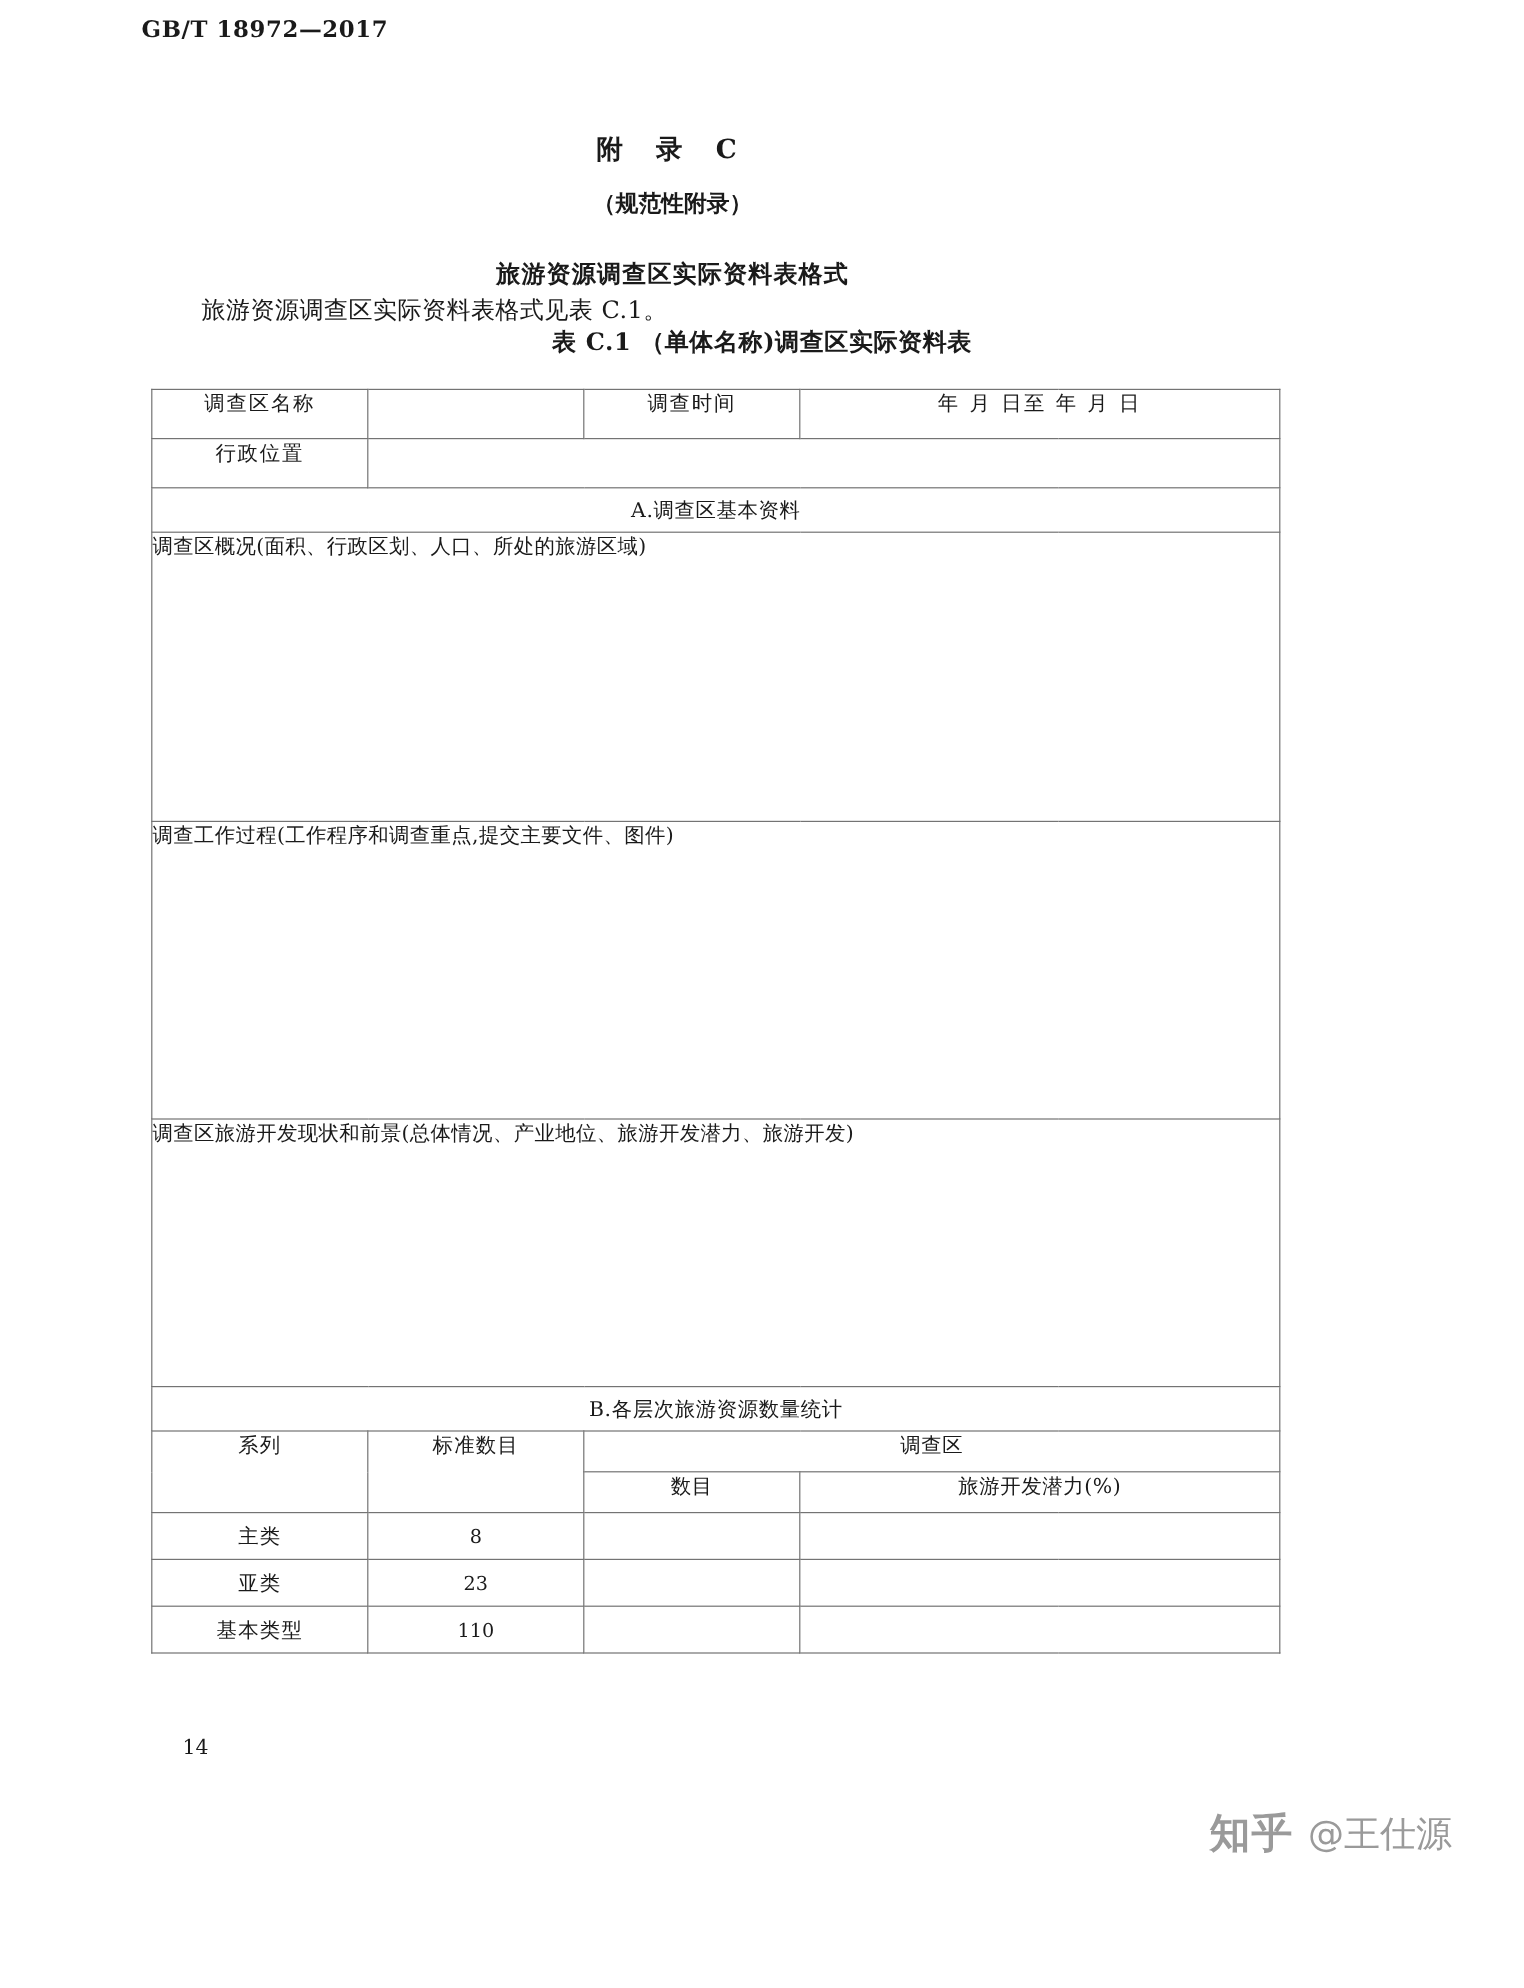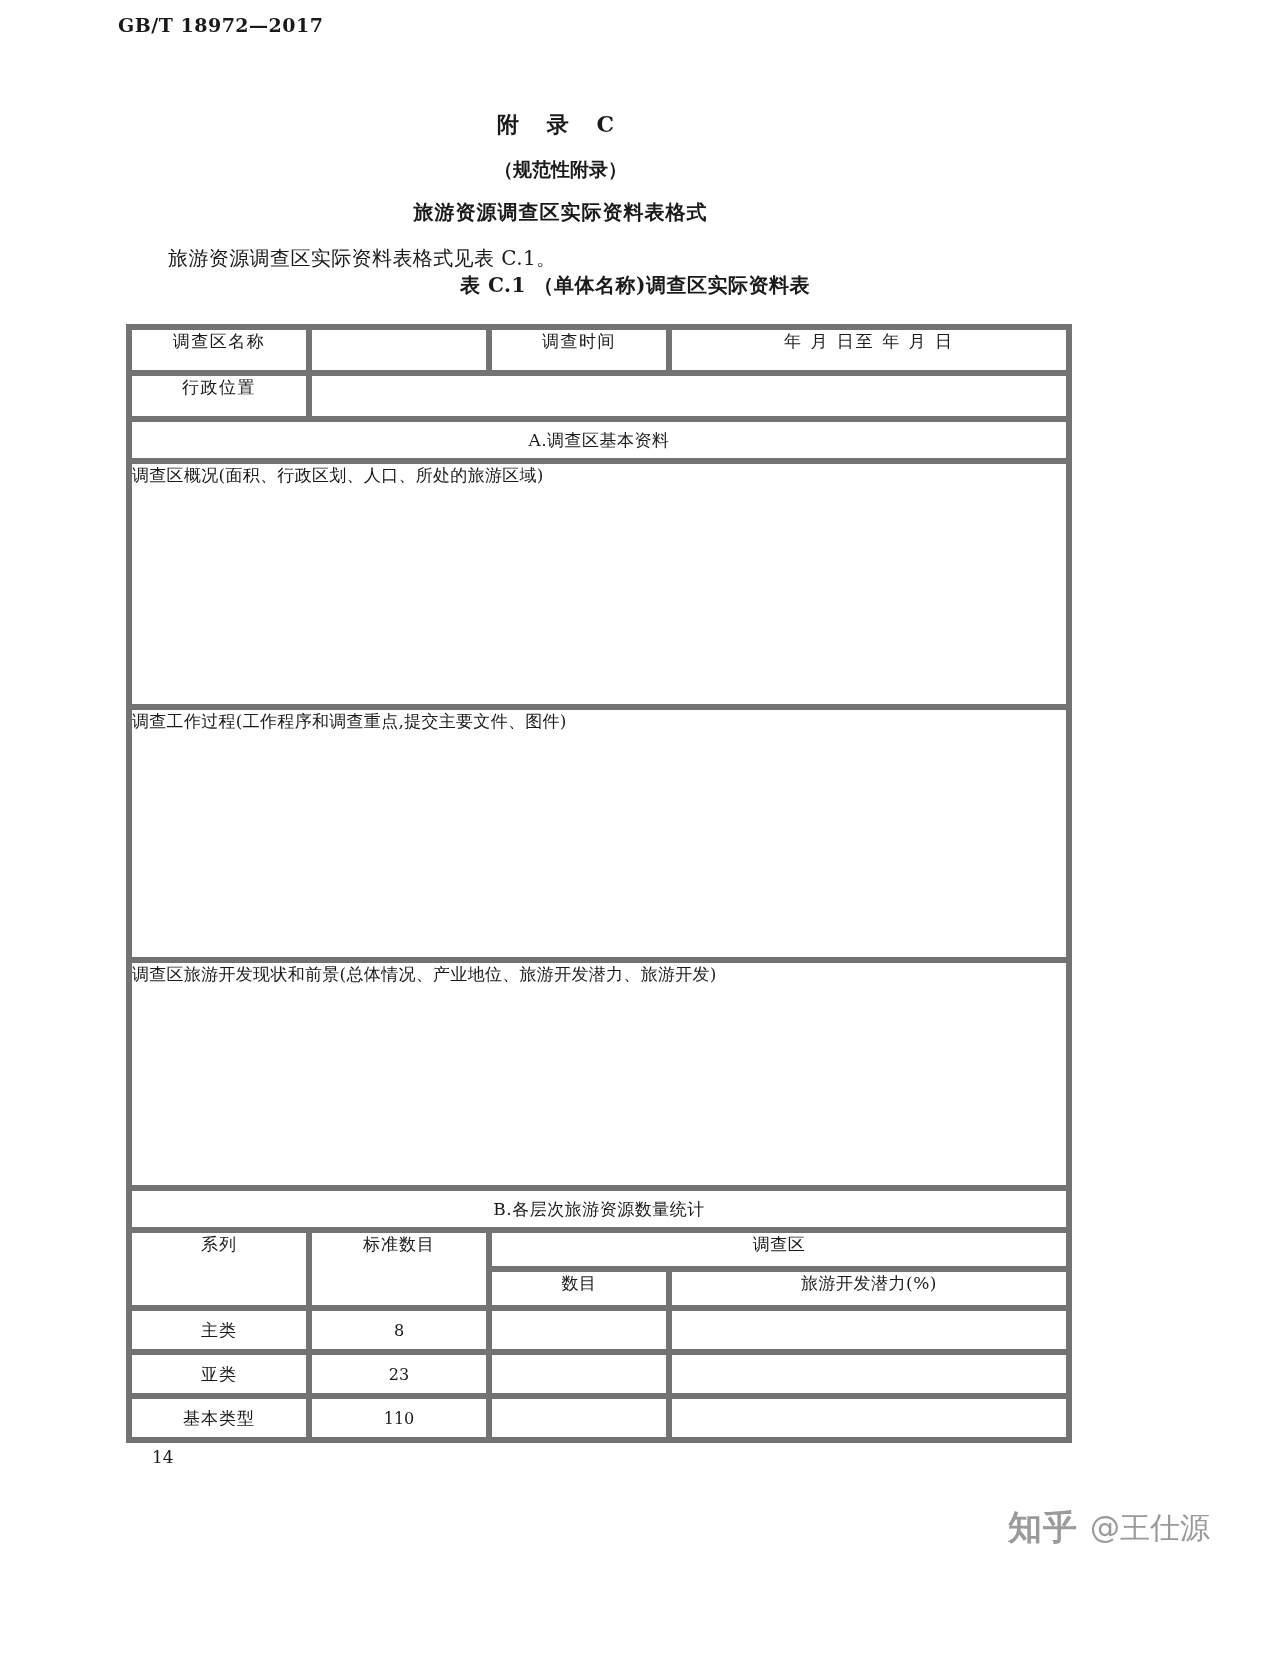--- a/index.html
+++ b/index.html
@@ -37,21 +37,21 @@
   }
   .appendix-title {
     font-size: 22px;
     font-weight: bold;
     letter-spacing: 10px;
     margin-bottom: 17px;
   }
   .appendix-sub {
     font-size: 19px;
     font-weight: bold;
-    margin-bottom: 16px;
+    margin-bottom: 32px;
   }
   .appendix-name {
     font-size: 20px;
     font-weight: bold;
     letter-spacing: 1px;
   }
 
   
   .intro-para {
     position: absolute;
@@ -77,21 +77,21 @@
   
   .form-table {
     position: absolute;
     top: 324px;
     left: 126px;
     width: 940px;
     border-collapse: collapse;
     table-layout: fixed;
   }
   .form-table td {
-    border: 6px solid #737373;
+    border: 1px solid #737373;
     font-size: 17px;
     padding: 0;
     vertical-align: top;
   }
 
   .lbl-cell {
     height: 40px;
     text-align: center;
     vertical-align: middle;
     letter-spacing: 1.5px;

